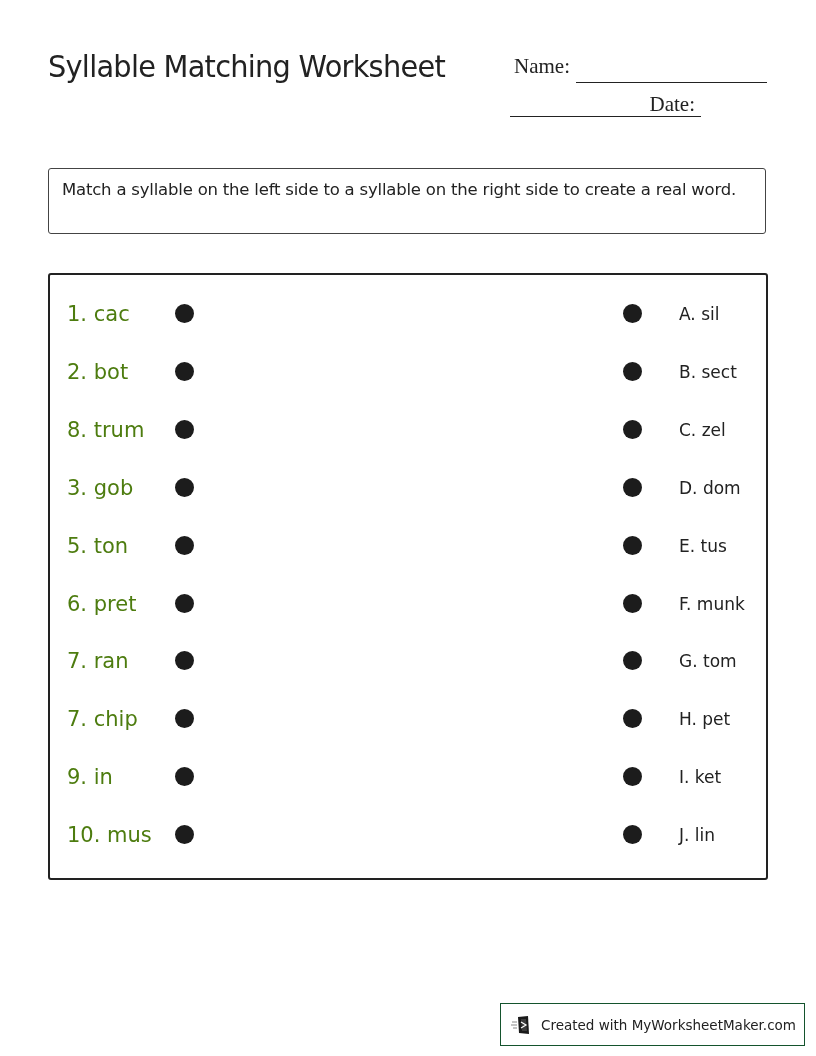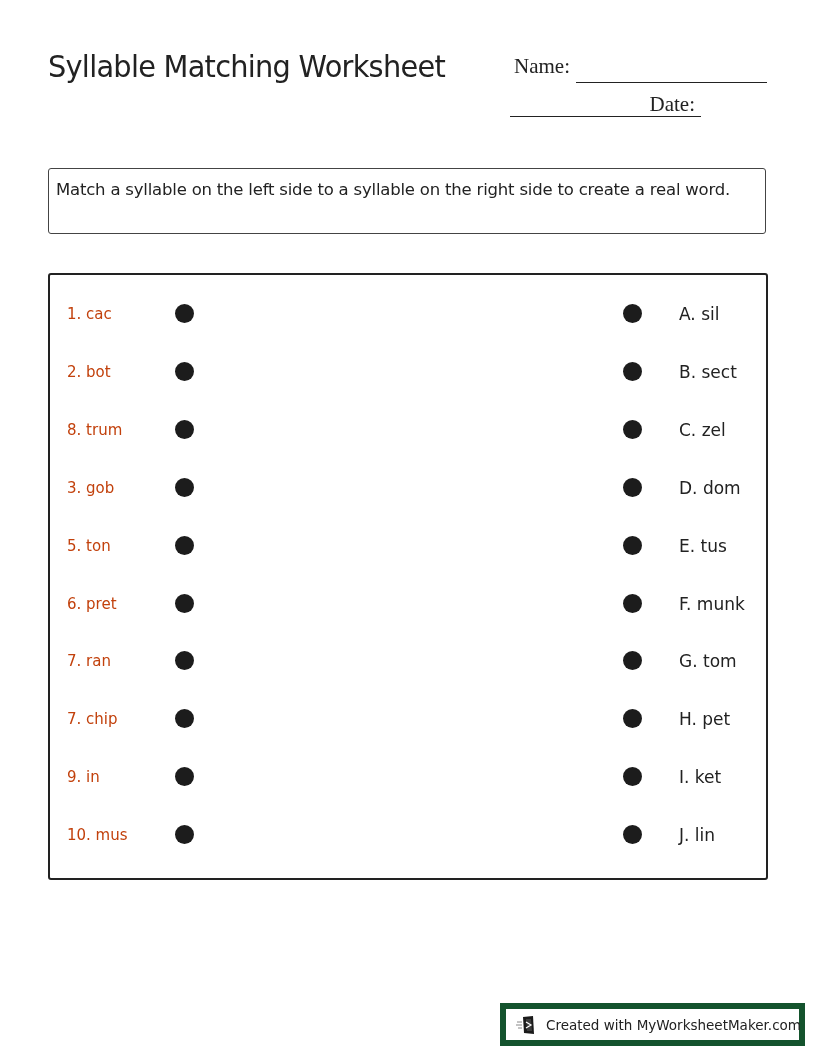--- a/index.html
+++ b/index.html
@@ -53,21 +53,21 @@
 
     .instructions {
       position: absolute;
       left: 48px;
       top: 168px;
       width: 718px;
       height: 66px;
       box-sizing: border-box;
       border: 1px solid #444444;
       border-radius: 3px;
-      padding: 9px 7px;
+      padding: 9px 13px;
       font-size: 16.5px;
       line-height: 24px;
       color: #222222;
       letter-spacing: -0.2px;
     }
 
     .match-box {
       position: absolute;
       left: 48px;
       top: 273px;
@@ -80,23 +80,23 @@
     .row {
       position: absolute;
       left: 0;
       width: 100%;
       height: 24px;
     }
     .left-label {
       position: absolute;
       left: 17px;
       top: 0;
-      font-size: 15px;
+      font-size: 21px;
       line-height: 24px;
-      color: #c2410c;
+      color: #4d7c0f;
       white-space: nowrap;
     }
     .right-label {
       position: absolute;
       left: 629px;
       top: 0;
       font-size: 17px;
       line-height: 24px;
       color: #222222;
       white-space: nowrap;
@@ -112,21 +112,21 @@
     .dot-left { left: 125px; }
     .dot-right { left: 573px; }
 
     .footer {
       position: absolute;
       left: 500px;
       top: 1003px;
       width: 305px;
       height: 43px;
       box-sizing: border-box;
-      border: 6px solid #14532d;
+      border: 1px solid #14532d;
       display: flex;
       align-items: center;
       padding-left: 10px;
       font-size: 13.5px;
       color: #222222;
       white-space: nowrap;
     }
     .footer-icon {
       width: 22px;
       height: 22px;

